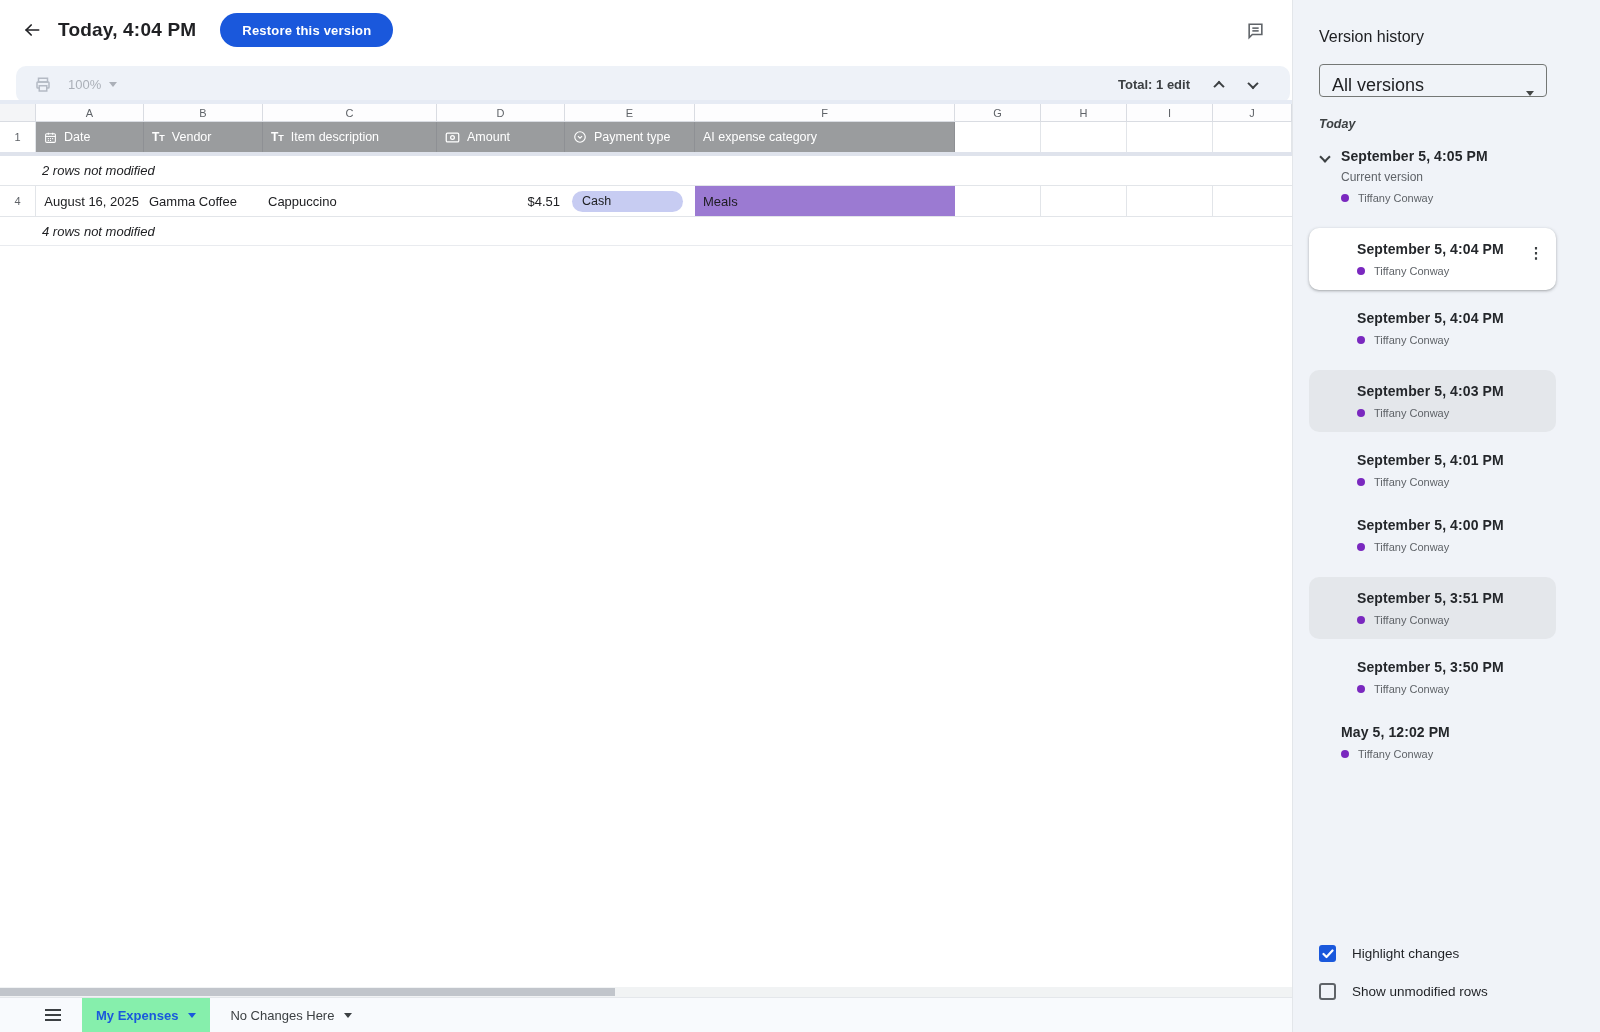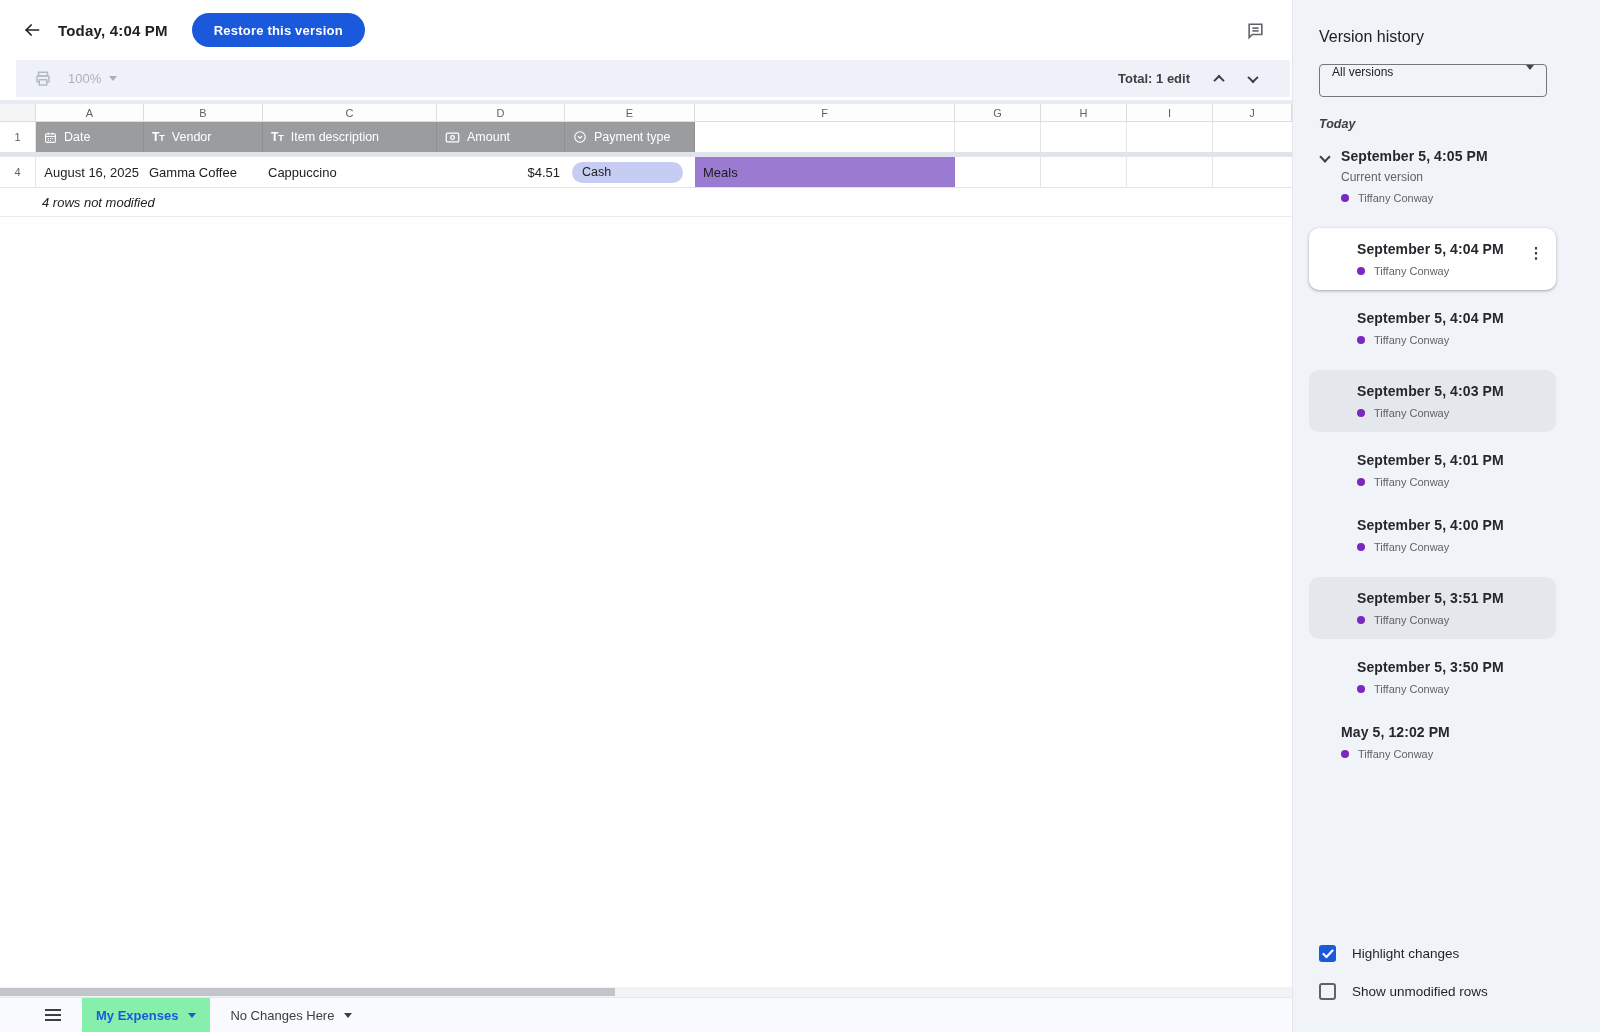--- a/index.html
+++ b/index.html
@@ -7,30 +7,30 @@
     font-family:"Liberation Sans","DejaVu Sans",sans-serif; background:#fff; }
   #app { position:relative; width:1600px; height:1032px; }
 
   
   .main { position:absolute; left:0; top:0; width:1292px; height:1032px; background:#fff; }
 
   .topbar { position:absolute; left:0; top:0; width:1292px; height:60px; background:#fff;
     display:flex; align-items:center; }
   .back-btn { width:36px; height:36px; margin-left:14px; border:none; background:transparent;
     display:flex; align-items:center; justify-content:center; cursor:pointer; color:#202124; }
-  .tb-title { margin-left:8px; font-size:15px; font-weight:700; color:#202124; letter-spacing:.2px; }
+  .tb-title { margin-left:8px; font-size:19px; font-weight:700; color:#202124; letter-spacing:.2px; }
   .restore-btn { margin-left:24px; height:34px; padding:0 22px; border:none; border-radius:17px;
     background:#1a58dc; color:#fff; font-size:13px; font-weight:700; letter-spacing:.2px;
     font-family:inherit; cursor:pointer; }
   .comment-btn { margin-left:auto; margin-right:20px; width:34px; height:34px; border:none;
     background:transparent; display:flex; align-items:center; justify-content:center;
     cursor:pointer; color:#5f6368; }
 
-  .toolbar { position:absolute; left:16px; top:60px; width:1274px; height:37px;
-    background:#eef2f8; border-radius:0; display:flex; align-items:center; }
+  .toolbar { position:absolute; left:16px; top:66px; width:1274px; height:37px;
+    background:#eef2f8; border-radius:10px; display:flex; align-items:center; }
   .print-btn { width:30px; height:30px; margin-left:12px; border:none; background:transparent;
     display:flex; align-items:center; justify-content:center; color:#b4bac4; cursor:pointer; }
   .zoom-ctl { display:flex; align-items:center; gap:8px; margin-left:10px; color:#abb0b8;
     font-size:13px; cursor:pointer; }
   .caret-dn { width:0; height:0; border-left:4px solid transparent; border-right:4px solid transparent;
     border-top:5px solid #abb0b8; }
   .tb-right { margin-left:auto; display:flex; align-items:center; margin-right:22px;font-weight:bold; }
   .total-edits { font-size:13px; color:#3c4043; }
   .nav-chev { width:30px; height:30px; border:none; background:transparent; cursor:pointer;
     display:flex; align-items:center; justify-content:center; }
@@ -88,21 +88,21 @@
   .sheet-tab.active .caret-dn { border-top-color:#1a58dc; }
   .sheet-tab.plain { color:#3c4043; margin-left:6px; }
   .sheet-tab.plain .caret-dn { border-top-color:#3c4043; }
 
   
   .sidebar { position:absolute; left:1292px; top:0; width:308px; height:1032px;
     background:#f0f3f8; border-left:1px solid #e3e6ea; display:flex; flex-direction:column;
     padding:28px 0 32px; }
   .vh-title { font-size:16px; color:#202124; margin:0 0 18px 26px; font-weight:400; }
   .filter-select { margin-left:26px; width:228px; height:33px; border:1px solid #747775;
-    border-radius:4px; display:flex; align-items:flex-start; padding:0 12px; font-size:12px;
+    border-radius:4px; display:flex; align-items:flex-end; padding:0 12px; font-size:18px;
     color:#202124; cursor:pointer; background:transparent; }
   .filter-select .caret-dn { margin-left:auto; border-top-color:#444746; }
   .day-label { margin:20px 0 12px 26px; font-size:12.5px; font-weight:700; color:#3c4043;font-style:italic; }
   .vlist { padding:0 44px 0 16px; }
   .ventry { position:relative; border-radius:10px; padding:5px 8px 7px 32px; margin-bottom:17px; cursor:pointer; }
   .ventry.sub { padding-left:48px; }
   .ventry.card { background:#fff; padding-top:13px; padding-bottom:13px; margin-bottom:15px;
     box-shadow:0 1px 2px rgba(60,64,67,.28), 0 1px 3px 1px rgba(60,64,67,.12); }
   .ventry.grey { background:#e4e7eb; padding-top:13px; padding-bottom:13px; margin-bottom:15px; }
   .vchev { position:absolute; left:12px; top:10px; width:8px; height:8px;
@@ -230,28 +230,32 @@
         </div>
         <div class="hcell">
           <span>
             <svg width="14" height="14" viewBox="0 0 24 24" fill="none" stroke="#fff" stroke-width="2">
                 <circle cx="12" cy="12" r="9"></circle>
                 <polyline points="8.5,10.5 12,14 15.5,10.5"></polyline>
               </svg>
           </span>
           <span>Payment type</span>
         </div>
+        <div class="hcell">
+          <span>AI expense category</span>
+        </div>
         <div class="ecell"></div>
         <div class="ecell"></div>
         <div class="ecell"></div>
         <div class="ecell"></div>
       </div>
 
       <div class="frozen-shadow"></div>
 
+      <div class="band">2 rows not modified</div>
 
       <div class="grow data-row" style="border-top:1px solid #e2e5e9;">
         <div class="numcell">4</div>
         <div class="dcell right">August 16, 2025</div>
         <div class="dcell left">Gamma Coffee</div>
         <div class="dcell left">Cappuccino</div>
         <div class="dcell right">$4.51</div>
         <div class="dcell">
           <span class="pill">Cash</span>
         </div>

